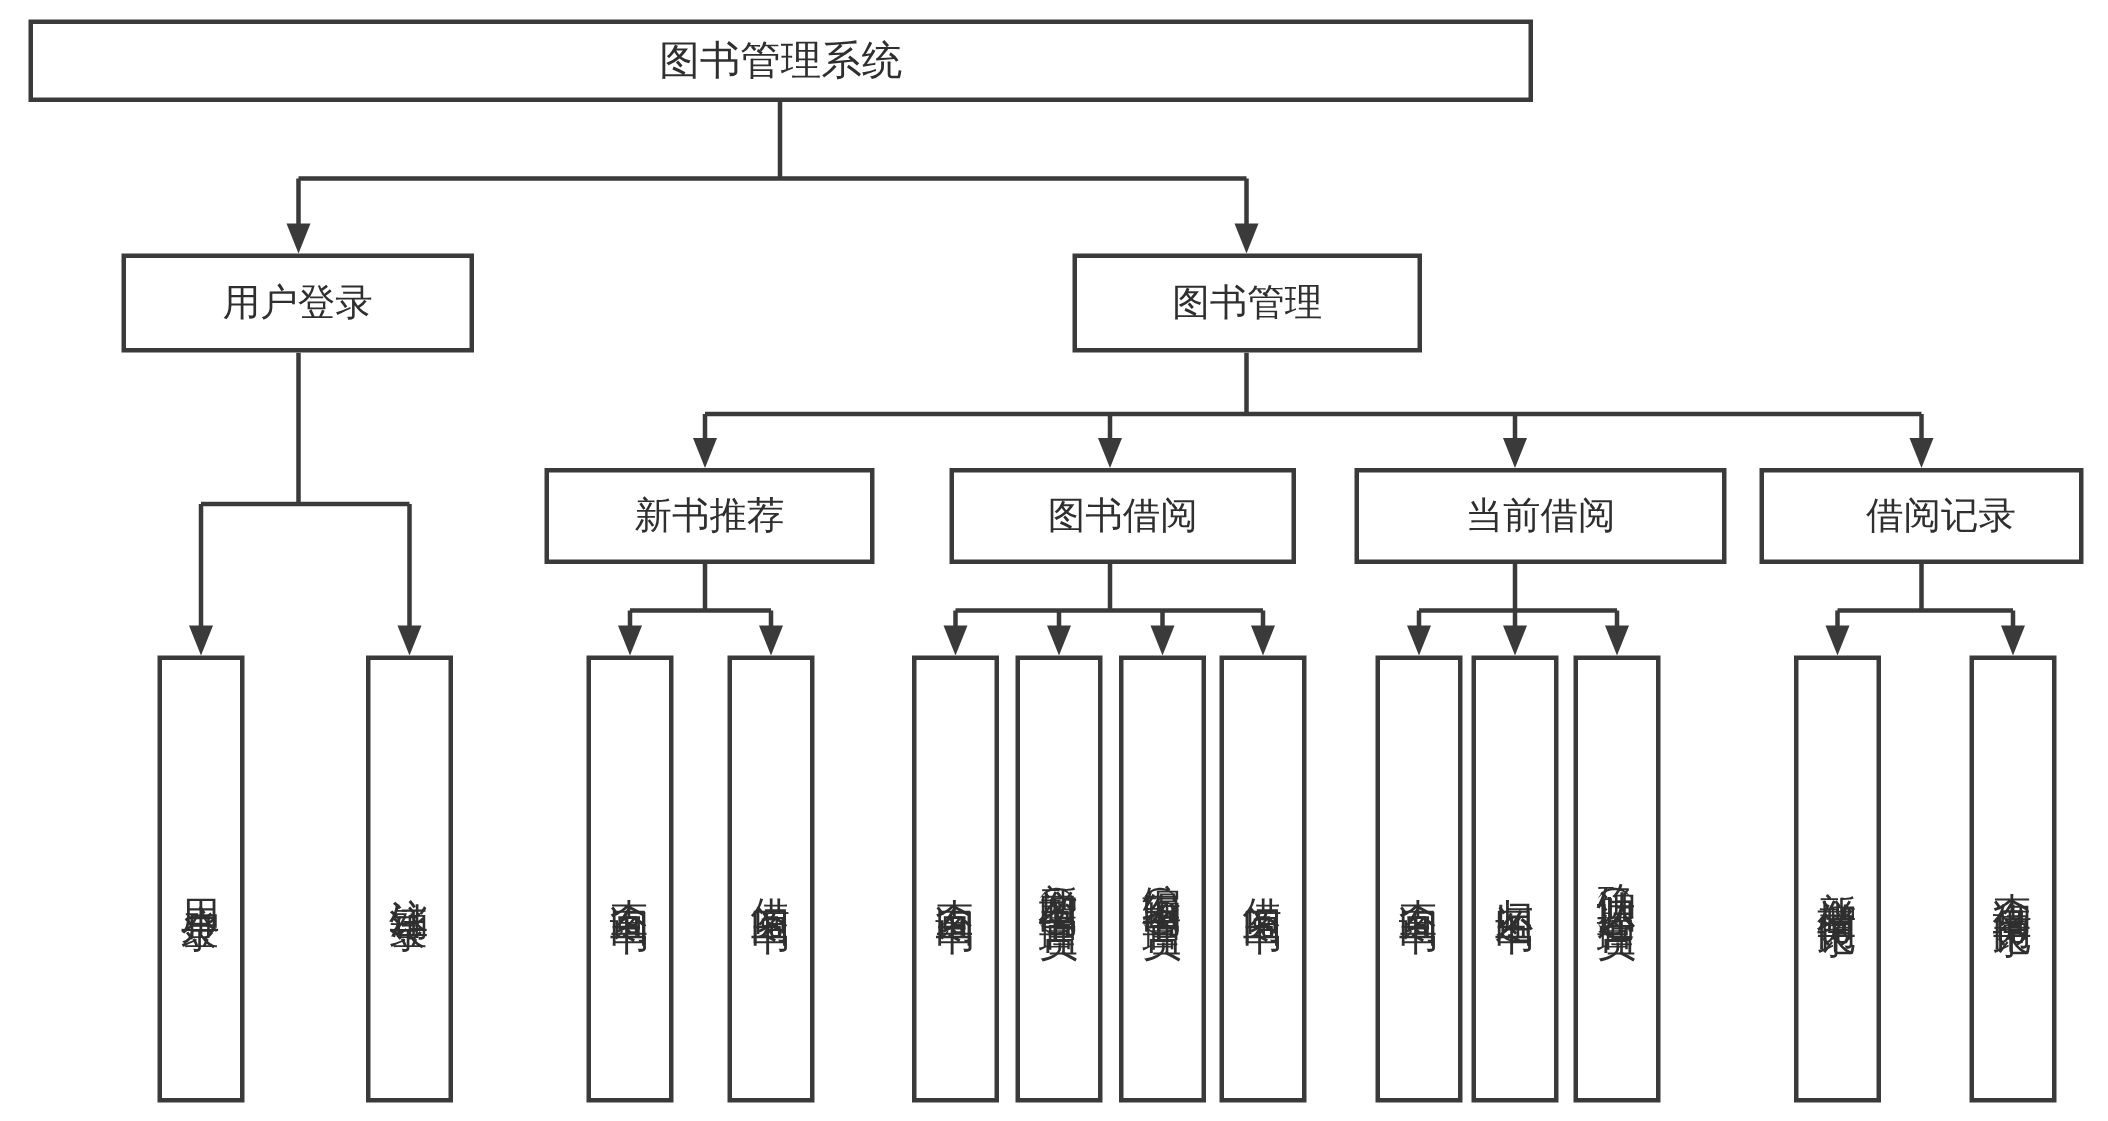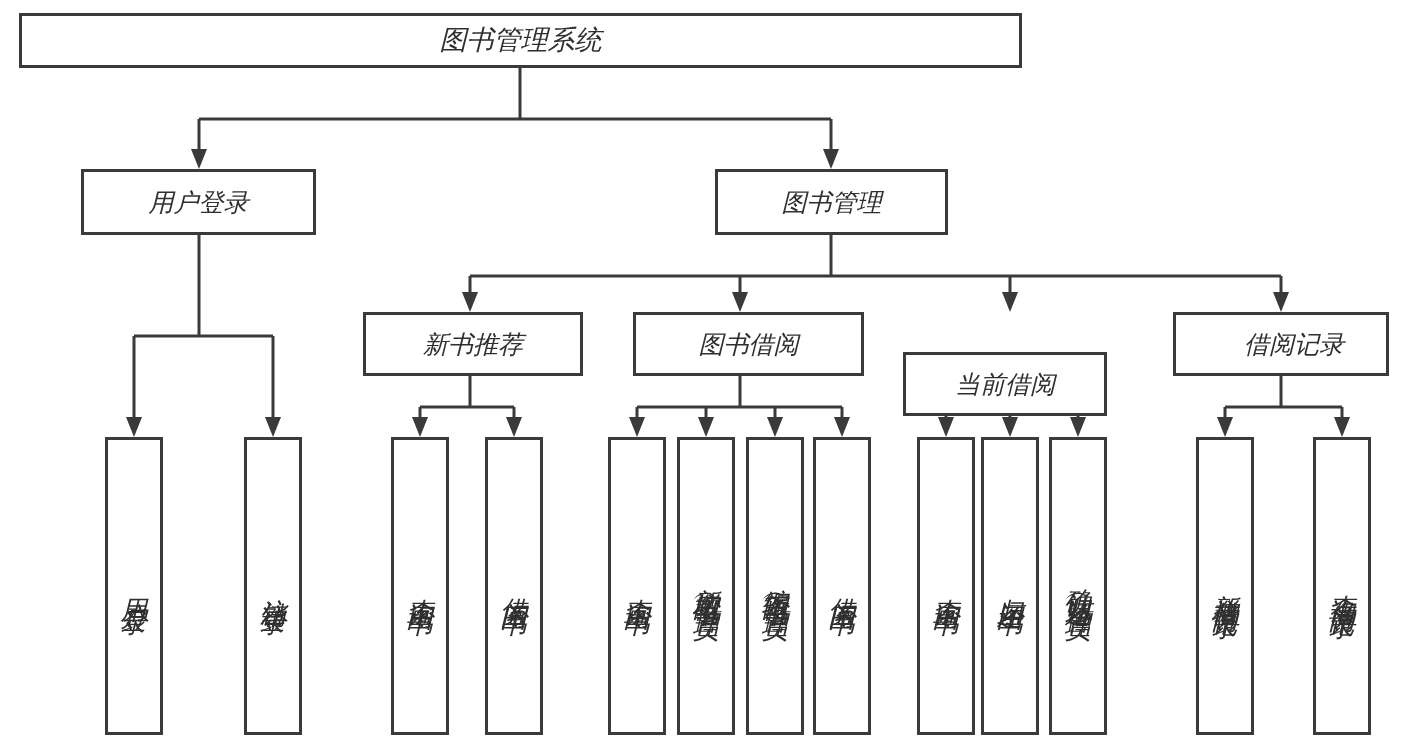--- a/index.html
+++ b/index.html
@@ -29,21 +29,20 @@
   .node {
     position: absolute;
     box-sizing: border-box;
     border: 3px solid var(--line, #3a3a3a);
     background: #ffffff;
     display: flex;
     align-items: center;
     justify-content: center;
     color: var(--text, #2f2f2f);
     z-index: 2;
-    font-style: italic;
   }
   .node .lbl {
     font-size: 25px;
     white-space: nowrap;
     line-height: 1;
   }
   .node.root .lbl { font-size: 27px; }
   .node.v .lbl {
     writing-mode: vertical-rl;
     text-orientation: mixed;
@@ -128,21 +127,21 @@
   <div class="node" style="left:715px; top:169px; width:233px; height:66px;align-items:center;">
     <span class="lbl">图书管理</span>
   </div>
 
   <div class="node" style="left:363px; top:312px; width:220px; height:64px;">
     <span class="lbl">新书推荐</span>
   </div>
   <div class="node" style="left:633px; top:312px; width:231px; height:64px;">
     <span class="lbl">图书借阅</span>
   </div>
-  <div class="node" style="left:903px; top:312px; width:204px; height:64px;margin-top:40px;">
+  <div class="node" style="left:903px; top:312px; width:248px; height:64px;">
     <span class="lbl">当前借阅</span>
   </div>
   <div class="node" style="left:1173px; top:312px; width:216px; height:64px;padding-left:26px;">
     <span class="lbl">借阅记录</span>
   </div>
 
   <div class="node v" style="left:105px; top:437px; width:58px; height:298px;">
     <span class="lbl">用户登录</span>
   </div>
   <div class="node v" style="left:244px; top:437px; width:58px; height:298px;">

